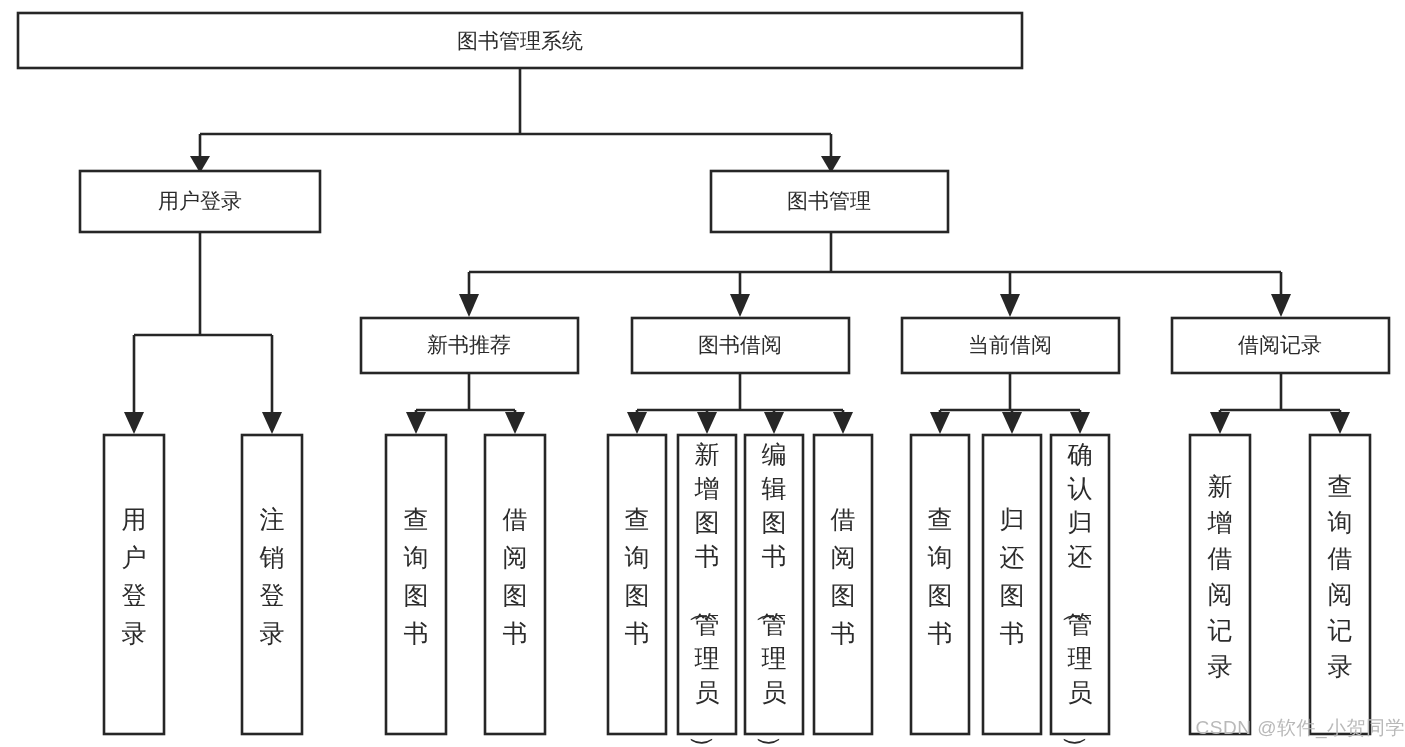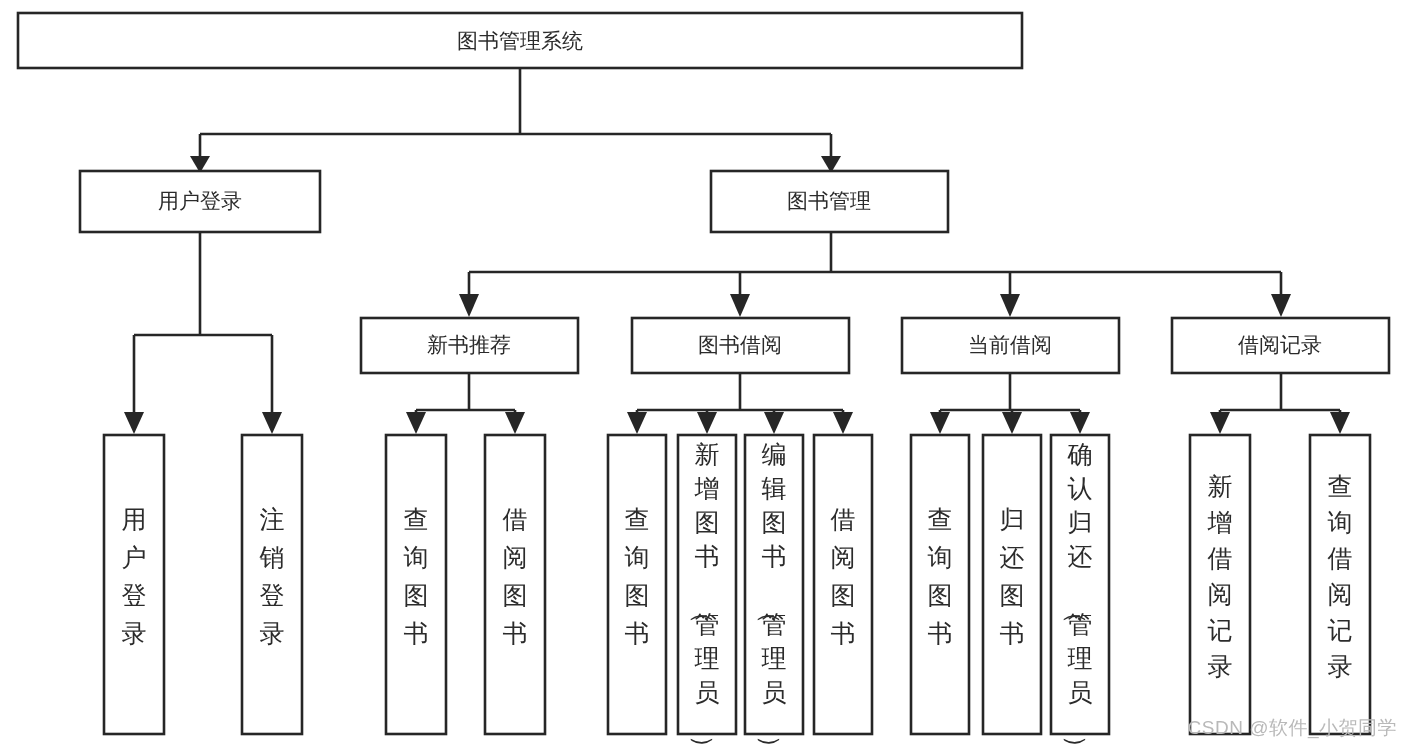--- a/index.html
+++ b/index.html
@@ -50,21 +50,21 @@
     dominant-baseline: middle;
   }
   .leaf-label {
     font-family: "Liberation Sans", "DejaVu Sans", sans-serif;
     fill: #2b2b2b;
     font-size: 25px;
     text-anchor: middle;
   }
   .watermark {
     position: absolute;
-    right: 8px;
+    right: 0;
     bottom: 6px;
     font-family: "Liberation Sans", "DejaVu Sans", sans-serif;
     font-size: 19px;
     color: #b9b9b9;
     letter-spacing: 0.5px;
     white-space: nowrap;
     pointer-events: none;
     margin-left: 46px;
   }
 </style>

